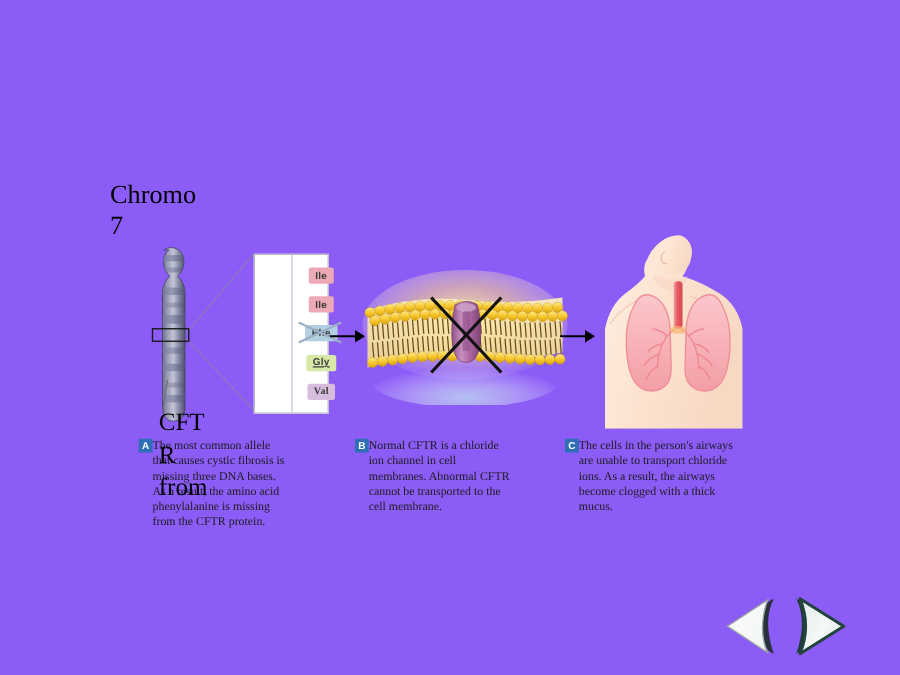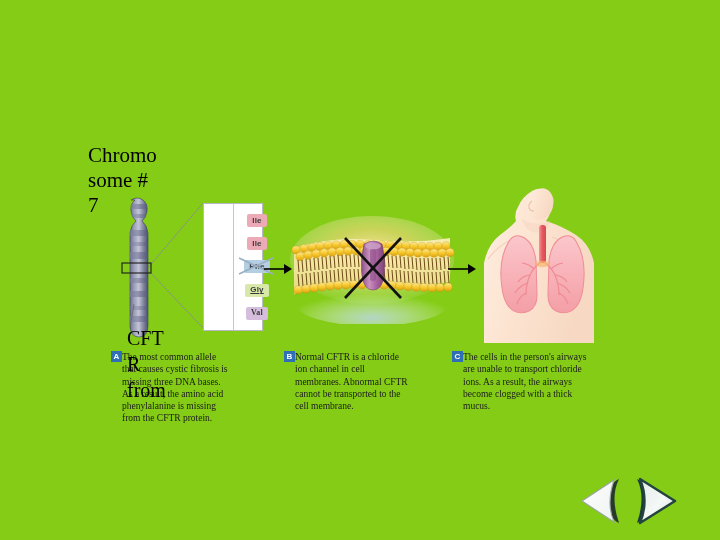--- a/index.html
+++ b/index.html
@@ -11,21 +11,21 @@
     width: 720px;
     height: 540px;
     position: relative;
     overflow: hidden;
     font-family: "Liberation Serif", serif;
   }
 
   .slide {
     position: absolute;
     inset: 0;
-    background: #84cc16;
+    background: #8b5cf6;
   }
 
   
   .chrom-title {
     position: absolute;
     left: 88px;
     top: 143px;
     width: 98px;
     font-family: "Liberation Serif", serif;
     font-size: 21px;
@@ -196,21 +196,20 @@
   .nav-prev { left: 0; }
   .nav-next { left: 52px; }
 </style>
 </head>
 <body>
 
 <div class="slide">
 
   <div class="chrom-title">
     <div>Chromo</div>
-    <div>some #</div>
     <div>7</div>
   </div>
 
   <div class="chromosome-wrap">
     <svg width="38" height="145" viewBox="0 0 38 145">
       <defs>
         <linearGradient id="chromShade" x1="0" y1="0" x2="1" y2="0">
           <stop offset="0%" stop-color="#6d7190"></stop>
           <stop offset="22%" stop-color="#9a9db6"></stop>
           <stop offset="48%" stop-color="#c3c5d6"></stop>

